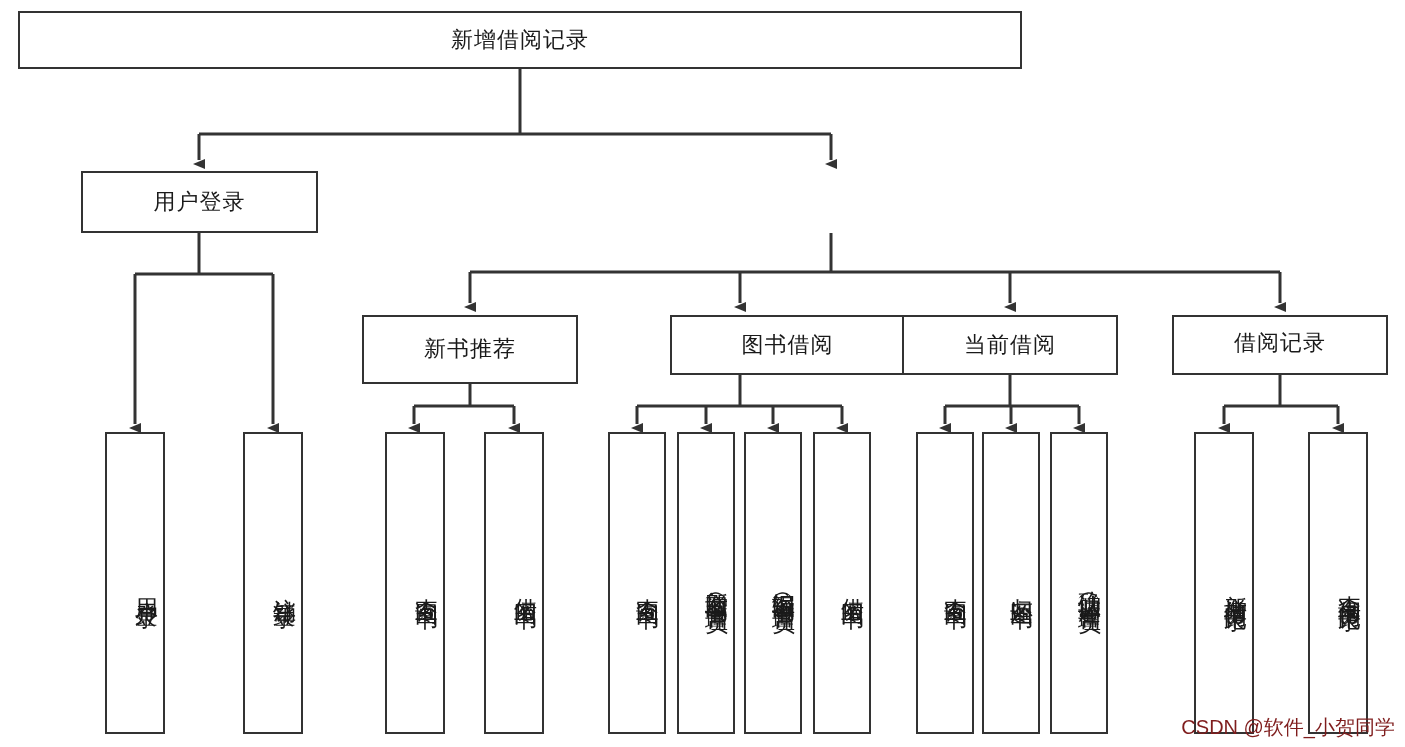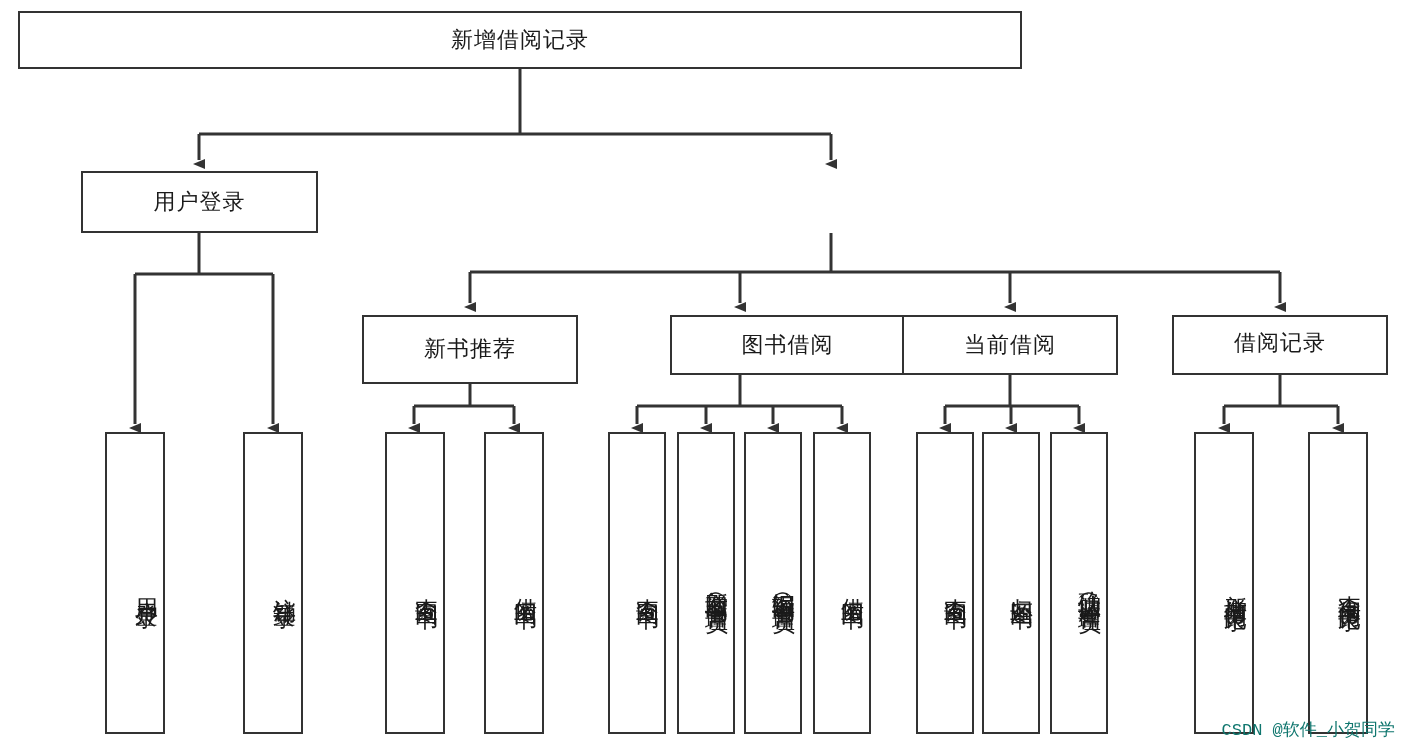--- a/index.html
+++ b/index.html
@@ -52,24 +52,24 @@
   }
   .node.vert .vlabel {
     writing-mode: vertical-rl;
     text-orientation: upright;
     white-space: nowrap;
   }
   .watermark {
     position: absolute;
     right: 10px;
     bottom: 6px;
-    font-size: 17px;
-    color: #0f766e;
+    font-size: 20px;
+    color: #7f1d1d;
     white-space: nowrap;
-    font-family: Liberation Mono, monospace;
+    font-family: Liberation Sans, sans-serif;
   }
 </style>
 </head>
 <body>
 
 <div id="canvas">
 
   <svg id="wires" viewBox="0 0 1405 747" xmlns="http://www.w3.org/2000/svg">
     <defs>
       <marker id="ah" markerWidth="10" markerHeight="12" refX="1" refY="6" orient="auto" markerUnits="userSpaceOnUse">

